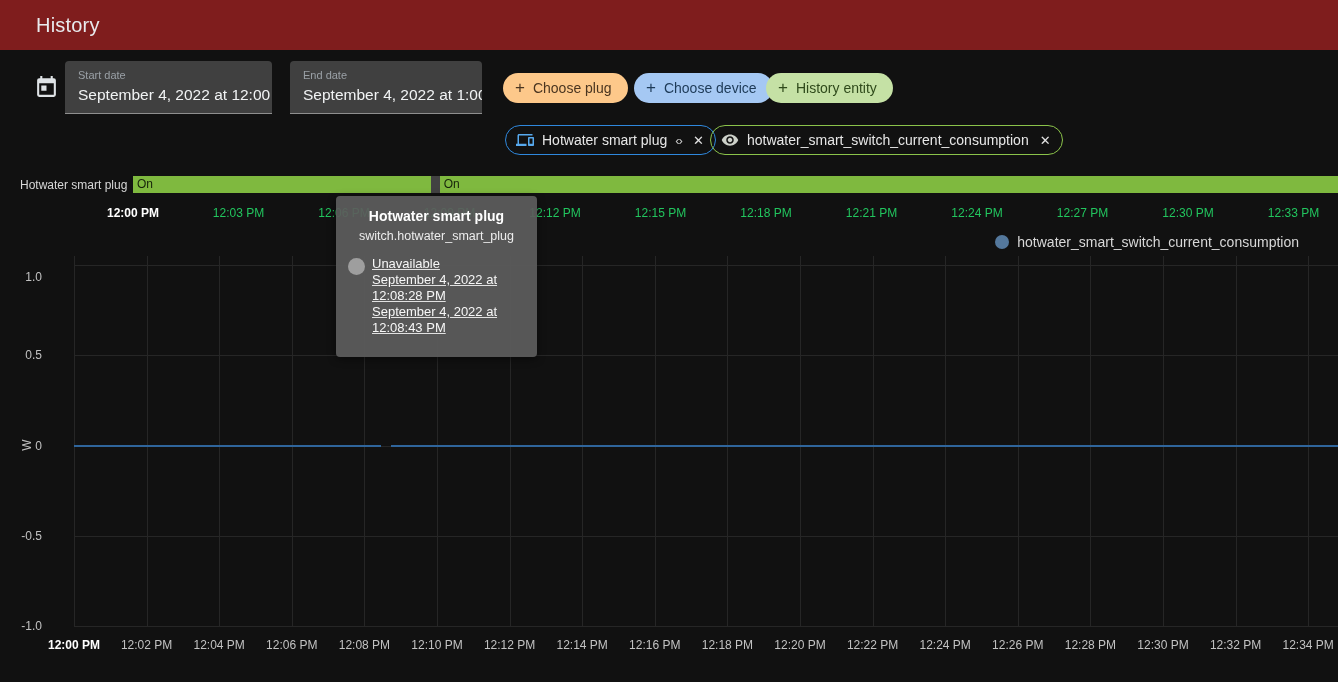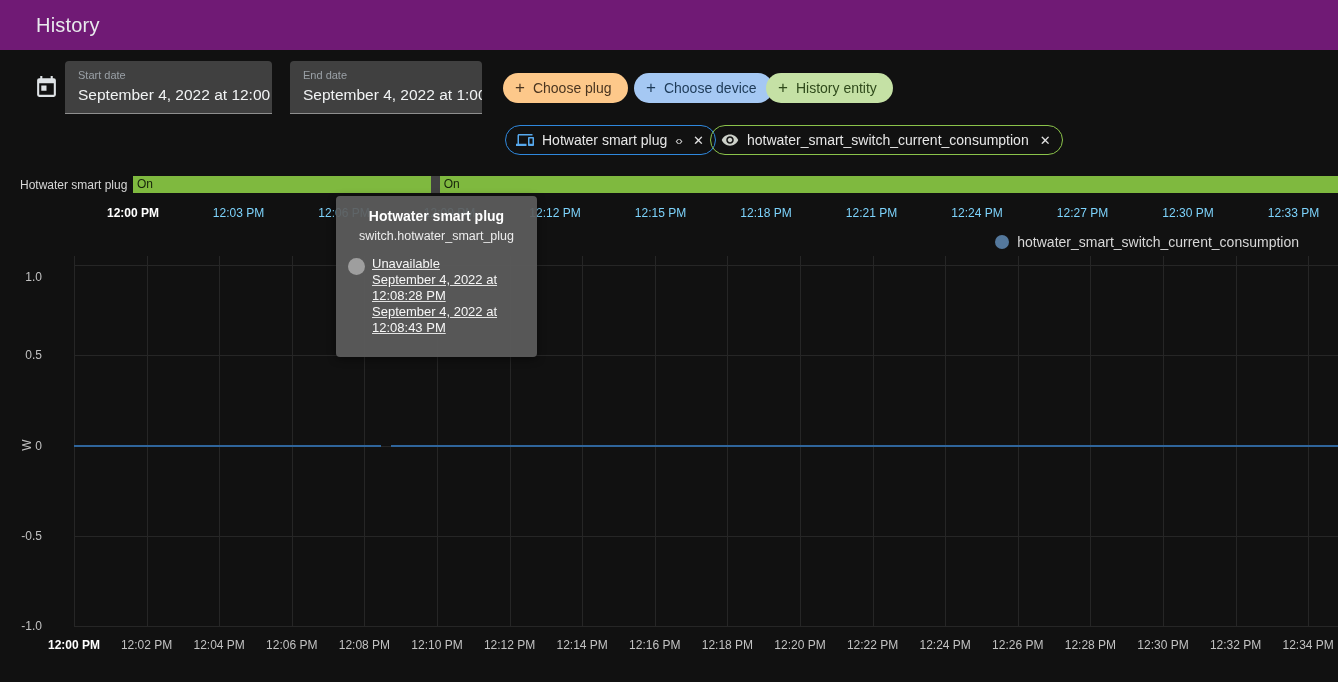--- a/index.html
+++ b/index.html
@@ -1,21 +1,21 @@
 <!DOCTYPE html>
 <html><head>
 <meta charset="utf-8">
 <style>
   * { margin:0; padding:0; box-sizing:border-box; }
   html,body { background:#0d0d0d; }
   .app { position:relative; width:1338px; height:682px; background:#111111; overflow:hidden;
          font-family:"Liberation Sans","DejaVu Sans",sans-serif; color:#e1e1e1; }
 
   
-  .topbar { position:absolute; left:0; top:0; width:100%; height:50px; background:#701a75;
+  .topbar { position:absolute; left:0; top:0; width:100%; height:50px; background:#7f1d1d;
             display:flex; align-items:center; }
   .topbar h1 { font-size:20px; font-weight:500; color:#e8eaed; margin-left:36px; letter-spacing:.2px; }
 
   
   .cal-btn { position:absolute; left:34px; top:75px; width:26px; height:26px; cursor:pointer; }
   .datefield { position:absolute; top:61px; height:53px; background:#404040;
                border-bottom:1px solid #8f8f8f; border-radius:4px 4px 0 0;
                padding:8px 13px 0; overflow:hidden; cursor:text; }
   .df-label { font-size:11px; color:#9aa0a6; white-space:nowrap; }
   .df-value { font-size:15.5px; color:#f1f3f4; margin-top:5px; white-space:nowrap; }
@@ -32,21 +32,21 @@
   .chip .close  { font-size:13px; color:#e3e3e3; margin-left:3px; cursor:pointer; }
   .chip .expand { font-size:13px; color:#c7c7c7; letter-spacing:-1px; }
 
   
   .tl-row-label { position:absolute; left:20px; top:178px; font-size:12px; color:#d7d7d7; }
   .tl-bar { position:absolute; left:133px; top:176px; width:1205px; height:17px; background:#111; }
   .tl-seg { position:absolute; top:0; height:100%; overflow:hidden; }
   .tl-seg span { font-size:12px; color:#17240b; padding-left:4px; line-height:17px;
                  display:block; white-space:nowrap; }
   .tl-axis-label { position:absolute; transform:translateX(-50%); font-size:12px;
-                   color:#7dd3fc; white-space:nowrap; }
+                   color:#22c55e; white-space:nowrap; }
   .tl-axis-label.first { font-weight:bold; color:#ffffff; }
 
   
   .legend { position:absolute; top:234px; right:39px; display:flex; align-items:center;
             gap:8px; cursor:pointer; }
   .legend-dot { width:14px; height:14px; border-radius:50%; background:#54789c; }
   .legend-label { font-size:14px; color:#d8d8d8; }
   .y-axis-title { position:absolute; left:21px; top:438px; font-size:12px; color:#bdbdbd;
                   transform:rotate(-90deg); transform-origin:center; }
   .gridline-v { position:absolute; width:1px; background:#262626; }

